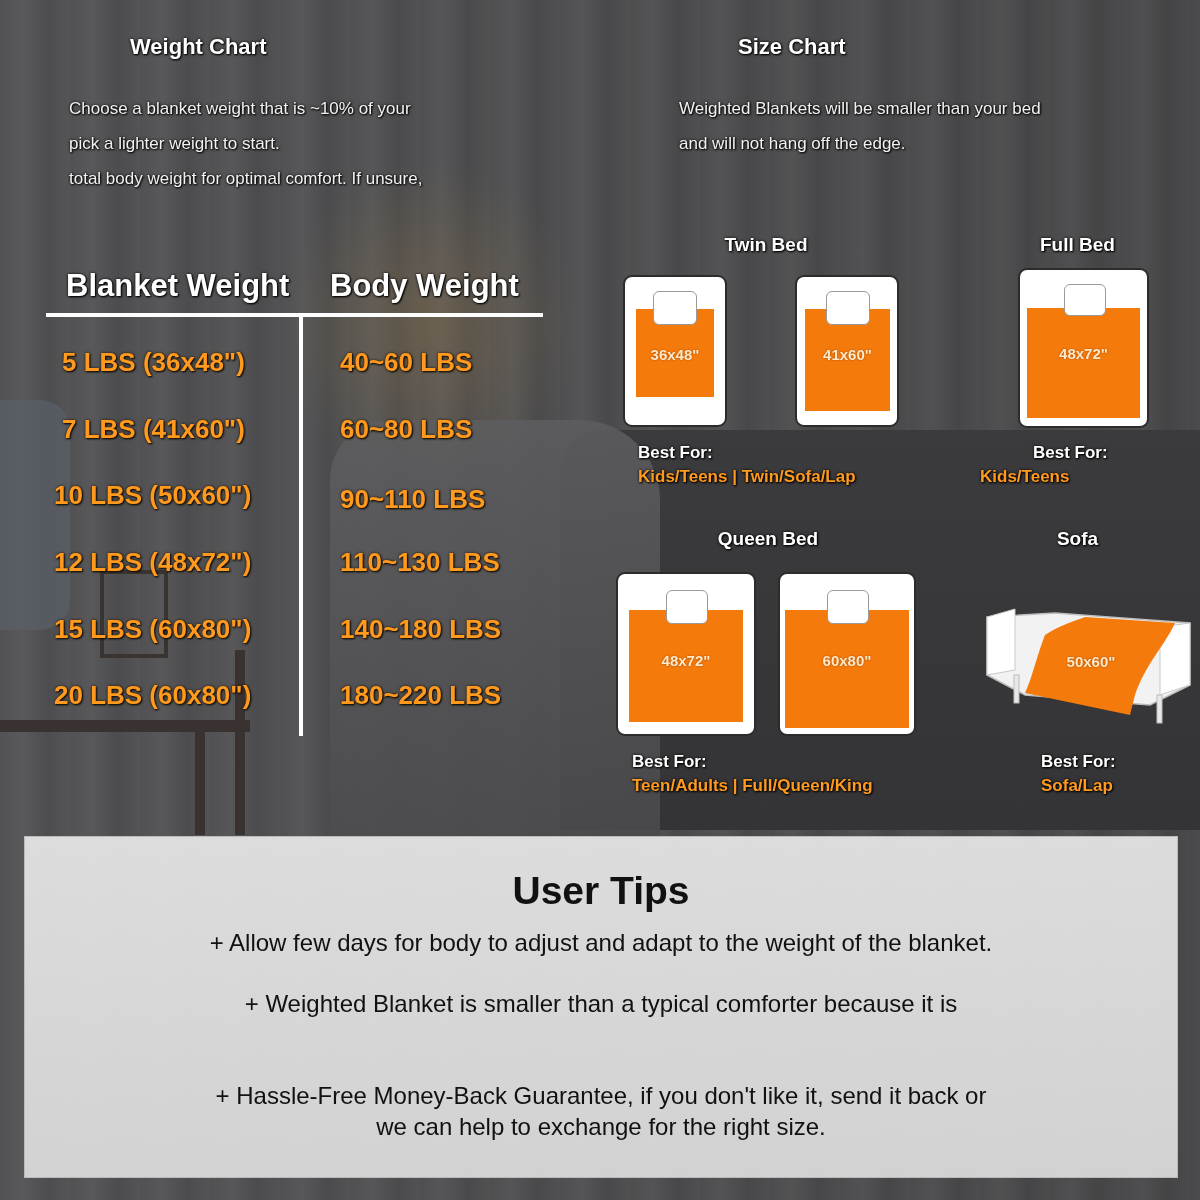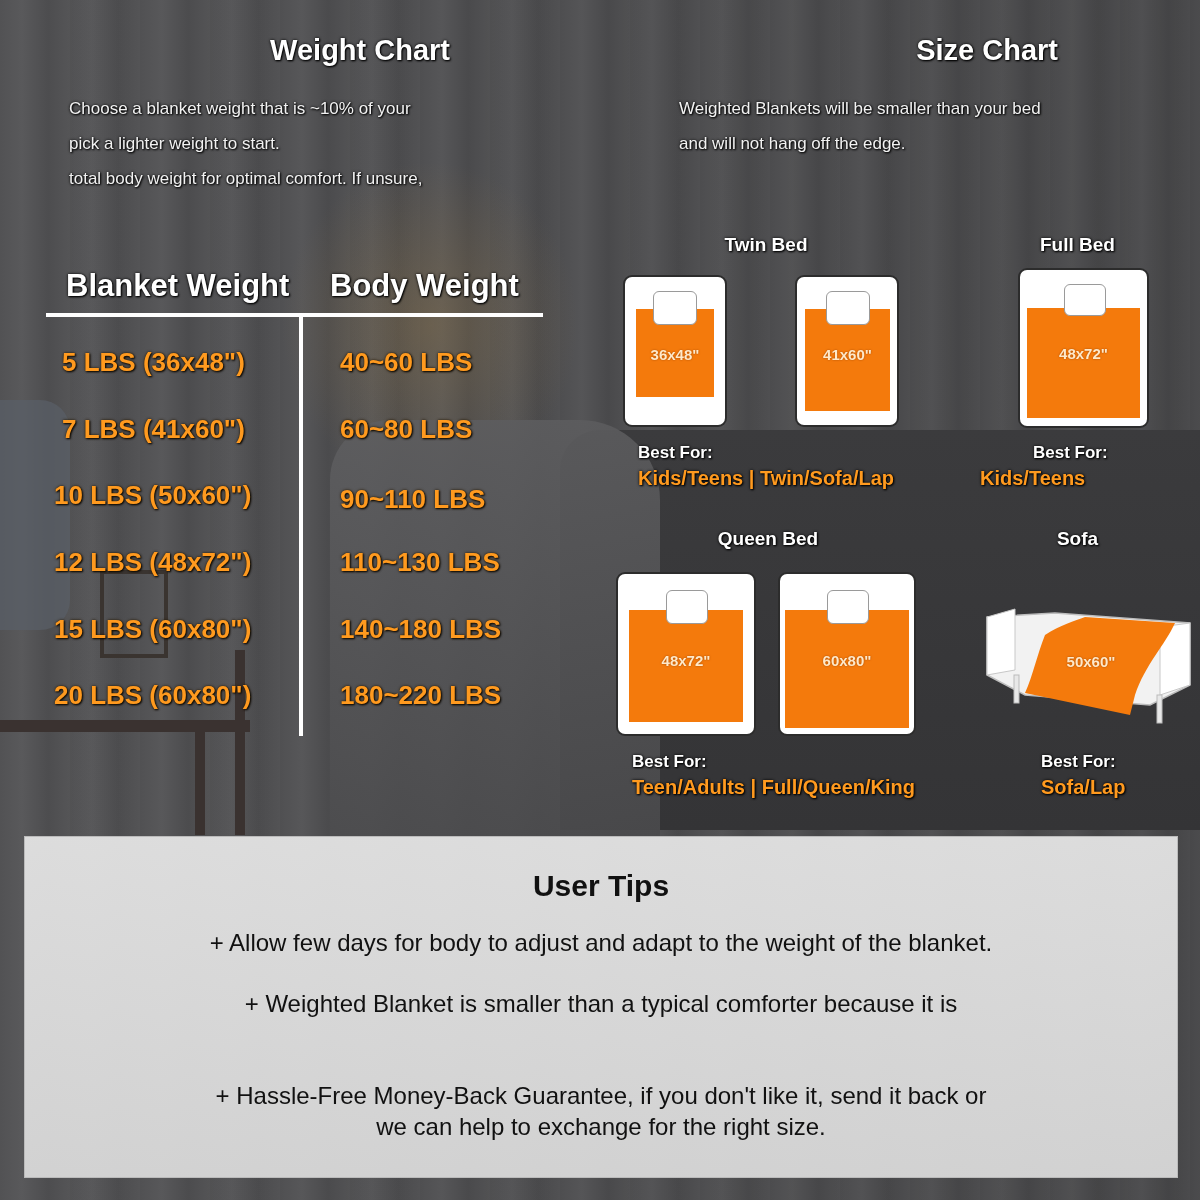--- a/index.html
+++ b/index.html
@@ -22,50 +22,50 @@
   .bg-warm { position:absolute; left:280px; top:160px; width:300px; height:330px;
     background:radial-gradient(ellipse at center, rgba(150,120,70,0.35), rgba(0,0,0,0) 70%); z-index:0;}
   .bg-sofa { position:absolute; left:560px; top:430px; width:640px; height:400px;
     background:linear-gradient(180deg,#3b3b3d,#343436); border-radius:40px 0 0 0; z-index:0;}
   .bg-throw { position:absolute; left:330px; top:420px; width:330px; height:420px;
     background:linear-gradient(170deg,#5e5e60,#4a4a4c); border-radius:60px 80px 0 0; z-index:0; opacity:.9;}
 
   .layer { position:absolute; z-index:2; }
   .shadow { text-shadow: 0 0 3px #000, 1px 1px 2px #000; }
 
-  .h-title { color:#fff; font-weight:bold; font-size:29px; text-align:right; }
+  .h-title { color:#fff; font-weight:bold; font-size:22px; text-align:left; }
   .intro { color:#f2f2f2; font-size:17px; line-height:35px; }
 
   
   .col-head { color:#fff; font-weight:bold; font-size:31px; }
   .hline { position:absolute; left:46px; top:313px; width:497px; height:4px; background:#fff; z-index:2;}
   .vline { position:absolute; left:299px; top:313px; width:4px; height:423px; background:#fff; z-index:2;}
   .row-val { position:absolute; color:#ff9a1f; font-weight:bold; font-size:26px; z-index:2;
     text-shadow:0 0 3px #2a1a00, 1px 1px 2px #000; white-space:nowrap; }
 
   
   .bed-label { color:#fff; font-weight:bold; font-size:19px; text-align:center; }
   .bed-card { position:absolute; background:#fff; border-radius:7px; z-index:2;
     box-shadow:0 0 0 2px #2c2c2c; }
   .bed-blanket { position:absolute; background:#f47a0c; }
   .pillow { position:absolute; background:#fff; border:1px solid #9a9a9a; border-radius:6px; }
   .size-text { position:absolute; left:0; right:0; text-align:center; color:#ffe9c9;
     font-weight:bold; font-size:15px; text-shadow:0 0 2px #a04600; }
   .best-for { color:#fff; font-weight:bold; font-size:17px; }
-  .best-val { color:#ff9a1f; font-weight:bold; font-size:20px; }
+  .best-val { color:#ff9a1f; font-weight:bold; font-size:17px; }
 
   
   .sofa-wrap { position:absolute; left:985px; top:595px; width:212px; height:135px; z-index:2;}
 
   
   .tips { position:absolute; left:24px; top:836px; width:1152px; height:340px; z-index:2;
     background:linear-gradient(180deg, rgba(226,226,226,0.96), rgba(214,214,214,0.97));
     border:1px solid #bbb; }
   .tips-title { position:absolute; left:0; right:0; top:32px; text-align:center;
-    font-weight:bold; font-size:30px; color:#111; }
+    font-weight:bold; font-size:39px; color:#111; }
   .tip { position:absolute; left:0; right:0; text-align:center; color:#111; font-size:24px; line-height:31px; }
 </style>
 </head>
 <body>
 
 <div class="bg"></div>
 <div class="bg-warm"></div>
 <div class="bg-lamp"></div>
 <div class="bg-frame"></div>
 <div class="bg-table"></div>

